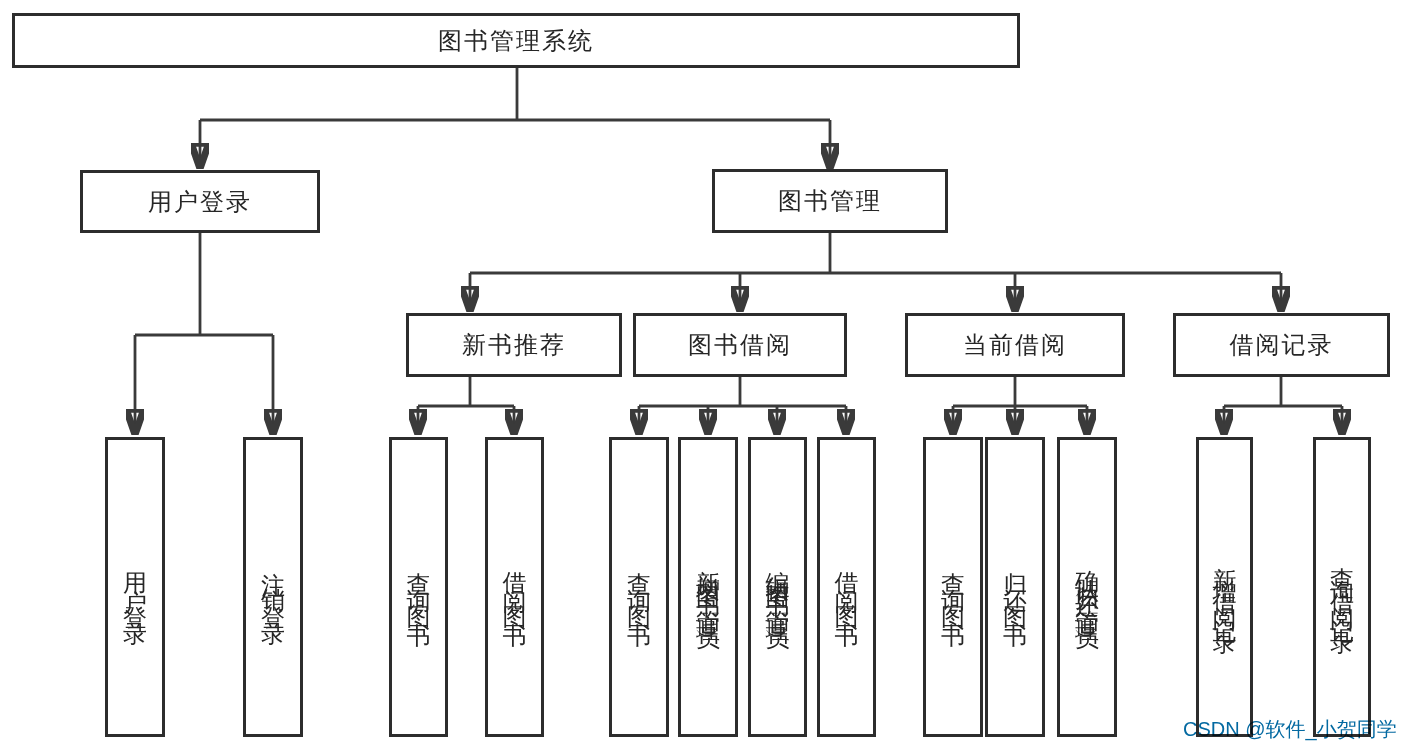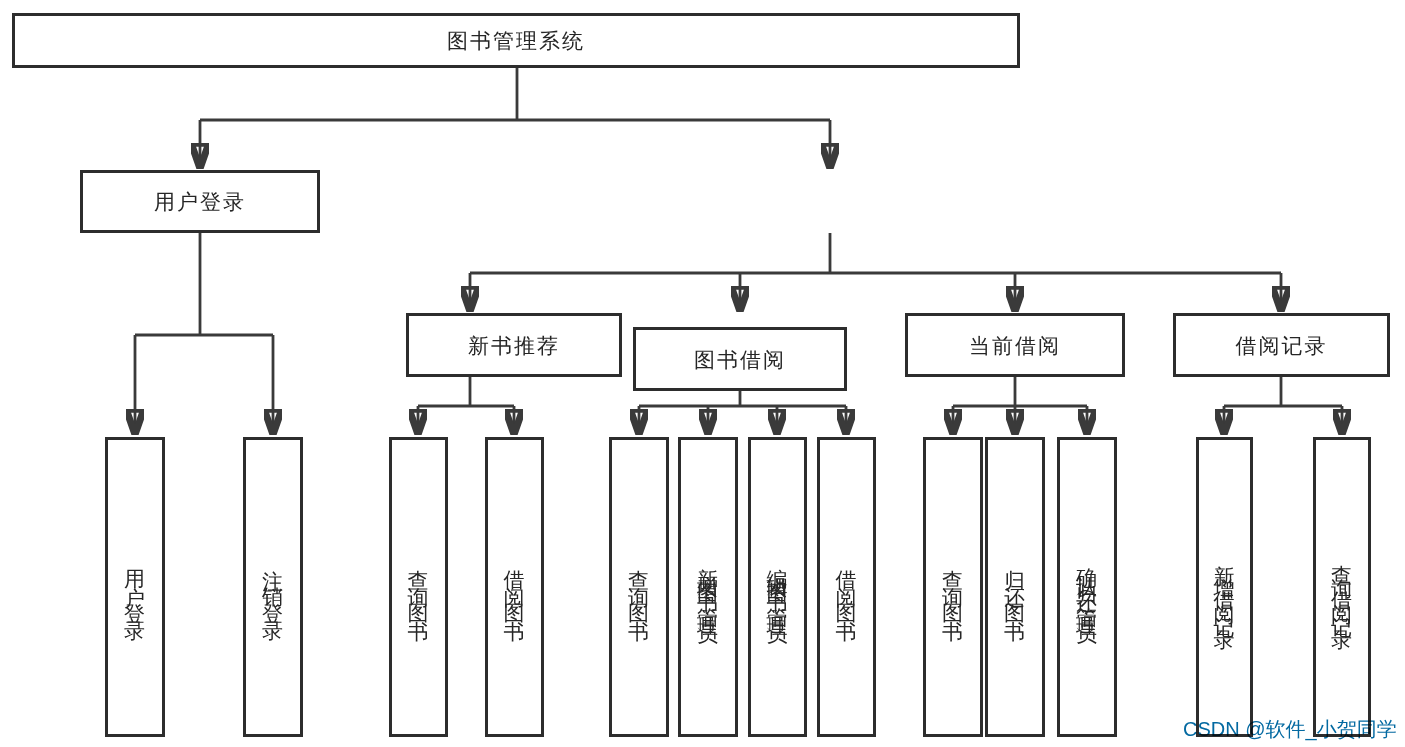--- a/index.html
+++ b/index.html
@@ -28,21 +28,21 @@
   }
   .node {
     position: absolute;
     box-sizing: border-box;
     background: #ffffff;
     border: 3px solid #2d2d2d;
     display: flex;
     align-items: center;
     justify-content: center;
     color: #262626;
-    font-size: 21px;
+    font-size: 24px;
     line-height: 1;
   }
   .node.h span {
     letter-spacing: 2px;
     white-space: nowrap;
   }
   .node.v span {
     writing-mode: vertical-rl;
     text-orientation: mixed;
     white-space: nowrap;
@@ -114,25 +114,28 @@
     <path d="M1342 406 V432" marker-end="url(#arrow)"></path>
   </svg>
 
   <div class="node h" style="left:12px; top:13px; width:1008px; height:55px;">
     <span>图书管理系统</span>
   </div>
 
   <div class="node h" style="left:80px; top:170px; width:240px; height:63px;">
     <span>用户登录</span>
   </div>
+  <div class="node h" style="left:712px; top:169px; width:236px; height:64px;">
+    <span>图书管理</span>
+  </div>
 
   <div class="node h" style="left:362px; top:313px; width:216px; height:64px;margin-left:44px;">
     <span>新书推荐</span>
   </div>
-  <div class="node h" style="left:633px; top:313px; width:214px; height:64px;margin-top:14px;">
+  <div class="node h" style="left:633px; top:313px; width:214px; height:64px;">
     <span>图书借阅</span>
   </div>
   <div class="node h" style="left:1173px; top:313px; width:217px; height:64px;">
     <span>借阅记录</span>
   </div>
   <div class="node h" style="left:905px; top:313px; width:220px; height:64px;">
     <span>当前借阅</span>
   </div>
 
   <div class="node v sp-lg" style="left:105px; top:437px; width:60px; height:300px;">

